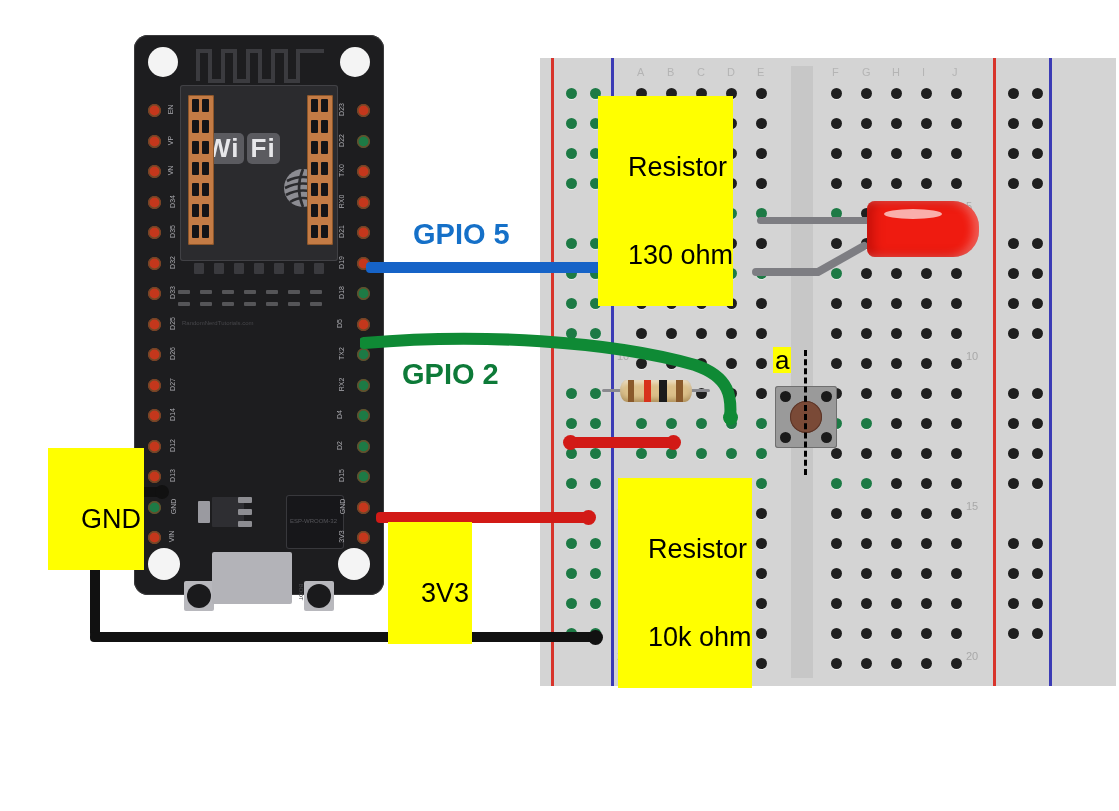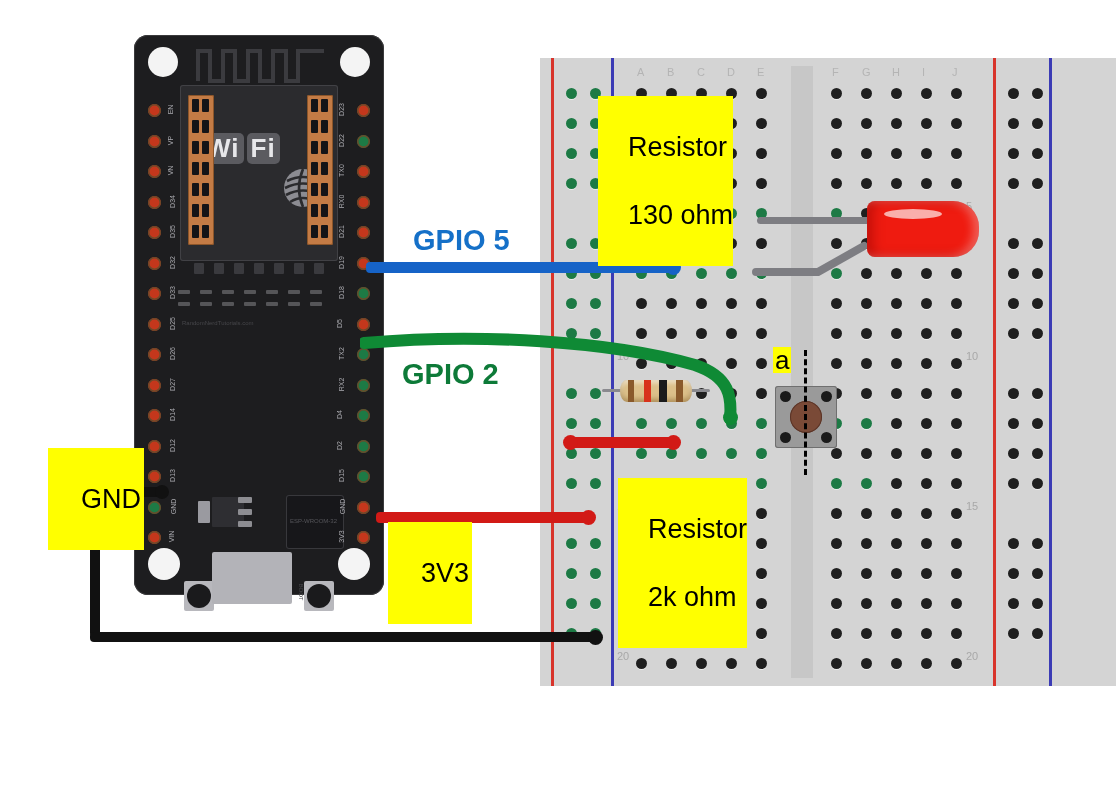--- a/index.html
+++ b/index.html
@@ -74,21 +74,21 @@
         box-shadow:inset 0 0 0 1px #6f6f6f;}
   .push-cap{position:absolute;background:#7a4a37;border-radius:50%;
             box-shadow:inset 0 0 0 1px #5a3427;}
   .push-pin{position:absolute;background:#1a1a1a;border-radius:50%;}
   .dashline{position:absolute;width:0;border-left:3px dashed #000;}
 
   
   .note{position:absolute;background:#ffff00;color:#000;
         font-size:27px;line-height:1.26;white-space:pre;
         font-family:"Liberation Sans","DejaVu Sans",sans-serif;}
-  .note span{background:#ffff00;display:inline-block;}
+  .note span{background:#ffff00;display:inline-block;margin-top:20px;}
   .gpio-lbl{position:absolute;font-size:29px;font-weight:bold;}
   .small-a{position:absolute;background:#ffff00;color:#000;
            font-size:26px;line-height:1;padding:0 2px;}
 </style>
 </head>
 <body>
 
 <div id="stage">
 
   <div class="bb" style="left:540px;top:58px;width:576px;height:628px;"></div>
@@ -612,36 +612,36 @@
   <div class="led-glint" style="left:884px;top:209px;width:58px;height:10px;"></div>
 
   <div class="push" style="left:775px;top:386px;width:62px;height:62px;"></div>
   <div class="push-cap" style="left:790px;top:401px;width:32px;height:32px;"></div>
   <div class="push-pin" style="left:780px;top:391px;width:11px;height:11px;"></div>
   <div class="push-pin" style="left:821px;top:391px;width:11px;height:11px;"></div>
   <div class="push-pin" style="left:780px;top:432px;width:11px;height:11px;"></div>
   <div class="push-pin" style="left:821px;top:432px;width:11px;height:11px;"></div>
   <div class="dashline" style="left:804px;top:350px;height:125px;"></div>
 
-  <div class="gpio-lbl" style="left:413px;top:218px;color:#1570c8;margin-top:6px;">GPIO 5</div>
+  <div class="gpio-lbl" style="left:413px;top:218px;color:#1570c8;">GPIO 5</div>
   <div class="gpio-lbl" style="left:402px;top:358px;color:#0d7a38;">GPIO 2</div>
 
   <div class="note" style="left:48px;top:448px;padding:0 3px;">
     <span>GND</span>
   </div>
   <div class="note" style="left:388px;top:522px;padding:0 3px;">
     <span>3V3</span>
   </div>
 
   <div class="small-a" style="left:773px;top:347px;">a</div>
 
   <div class="note" style="left:598px;top:96px;">
     <span>Resistor</span><br>
     <span>130 ohm</span>
   </div>
 
   <div class="note" style="left:618px;top:478px;">
     <span>Resistor</span><br>
-    <span>2k ohm</span>
+    <span>10k ohm</span>
   </div>
 
 
 </div>
 
 </body></html>

